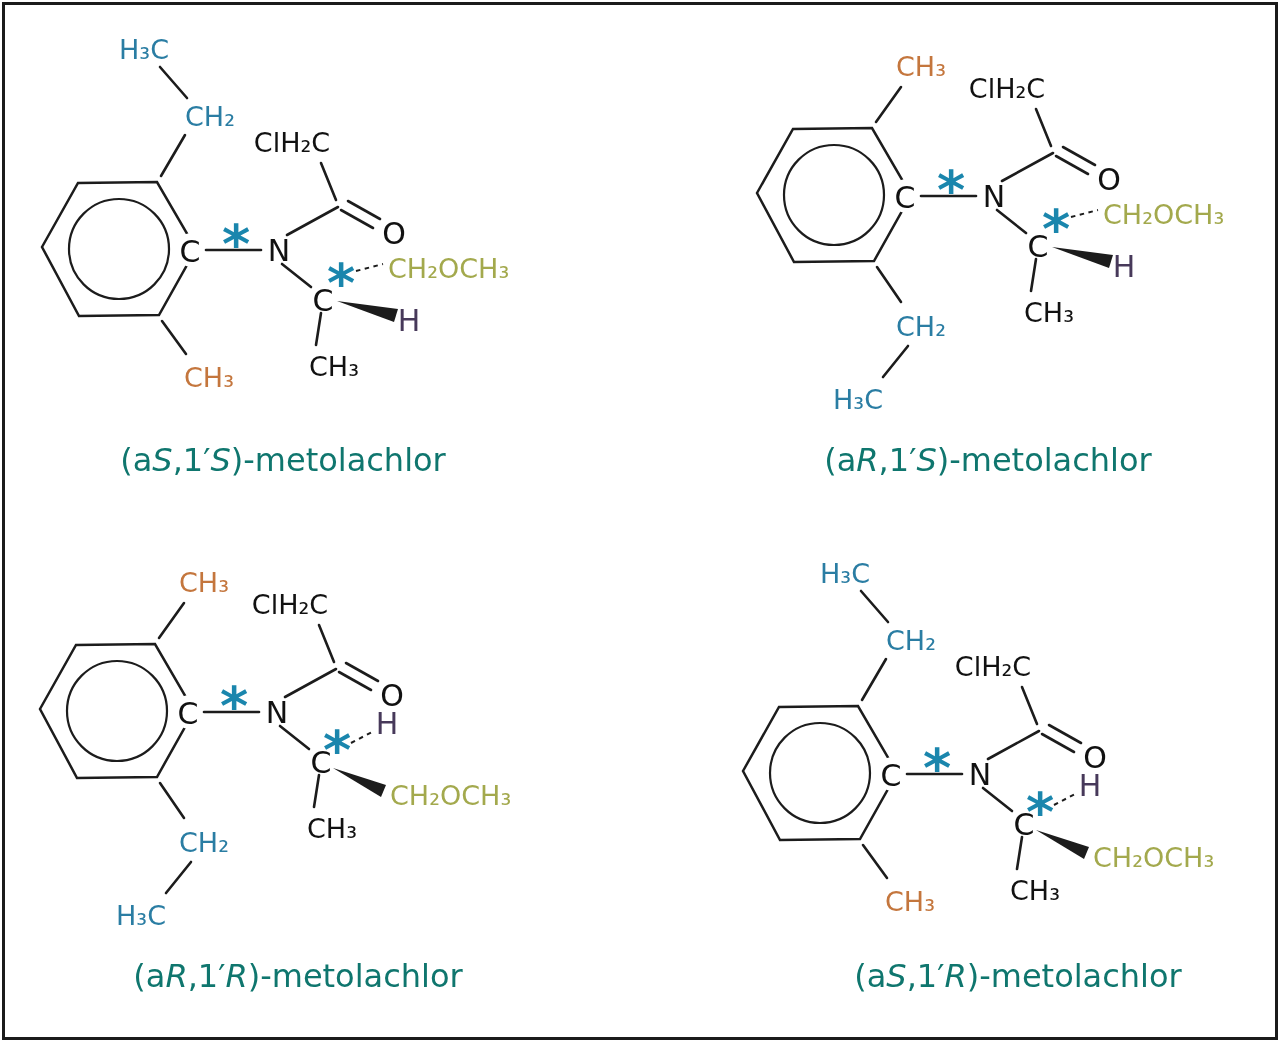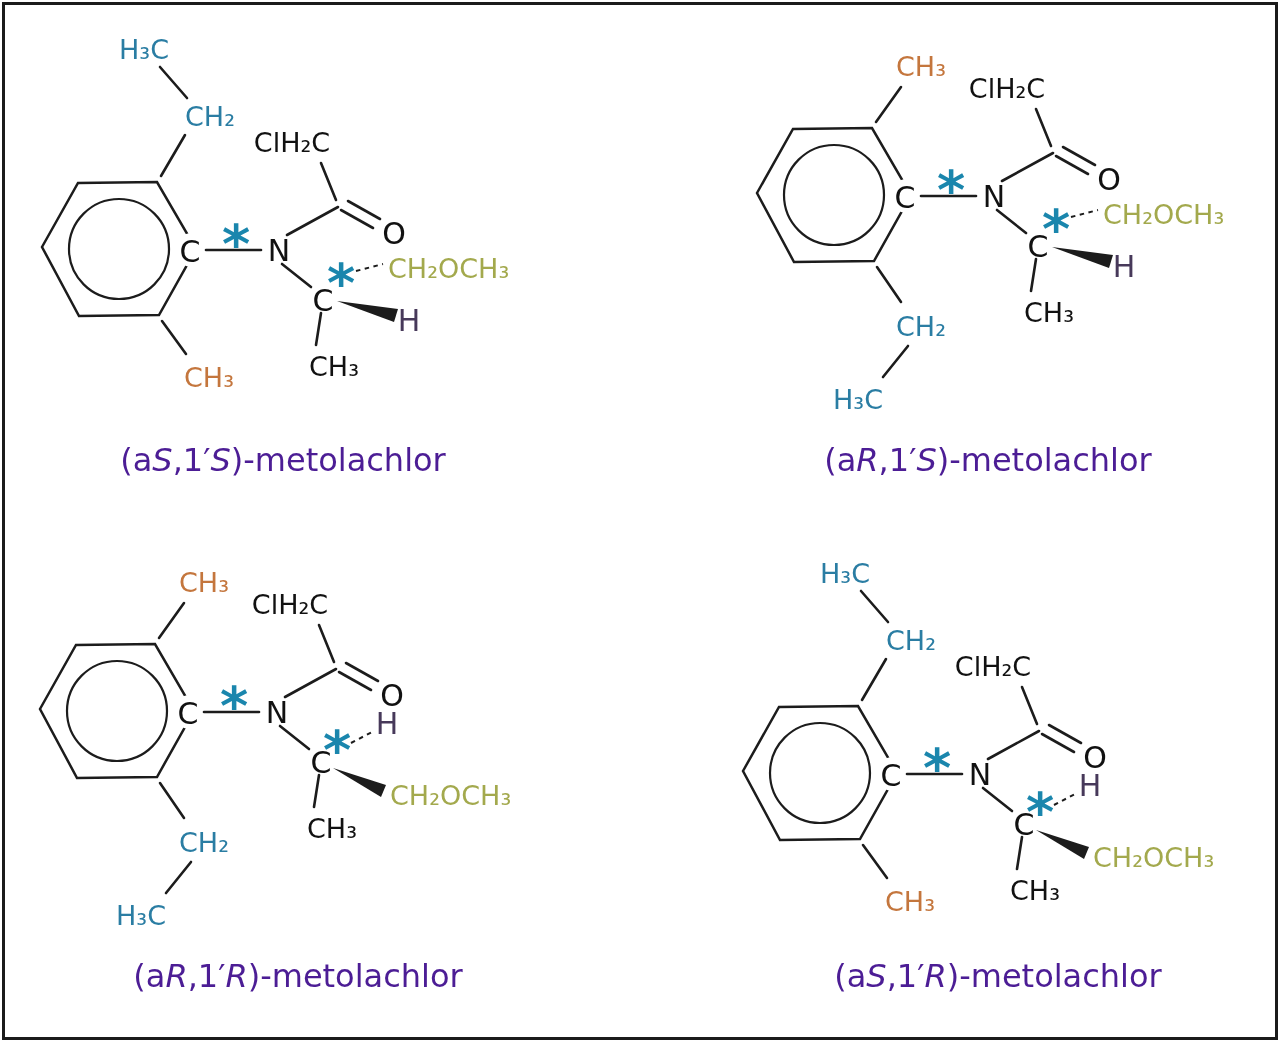--- a/index.html
+++ b/index.html
@@ -23,25 +23,25 @@
   .atom{font-size:30px;}
   .formula{font-size:27px;}
   .start{text-anchor:start;}
   .ethyl{fill:var(--ethyl,#2a7da3);}
   .methyl{fill:var(--methyl,#c4763d);}
   .methoxy{fill:var(--methoxy,#a3a94d);}
   .hydrogen{fill:var(--hydrogen-label,#47395a);}
   .ast{fill:var(--stereocenter,#1a86ad);font-size:54px;font-weight:bold;
        dominant-baseline:alphabetic;}
   .caption{position:absolute;top:436px;transform:translateX(-50%);
-           white-space:nowrap;font-size:32px;color:#4c1d95;}
+           white-space:nowrap;font-size:32px;color:#0f766e;}
   .cell.tl .caption{left:278px;}
   .cell.tr .caption{left:348px;}
   .cell.bl .caption{left:281px;}
-  .cell.br .caption{left:358px;}
+  .cell.br .caption{left:378px;}
   .it{font-style:italic;}
 </style>
 </head>
 <body>
 
 <div class="frame">
 
   <svg width="0" height="0" style="position:absolute">
     <defs>
       <g id="core">

